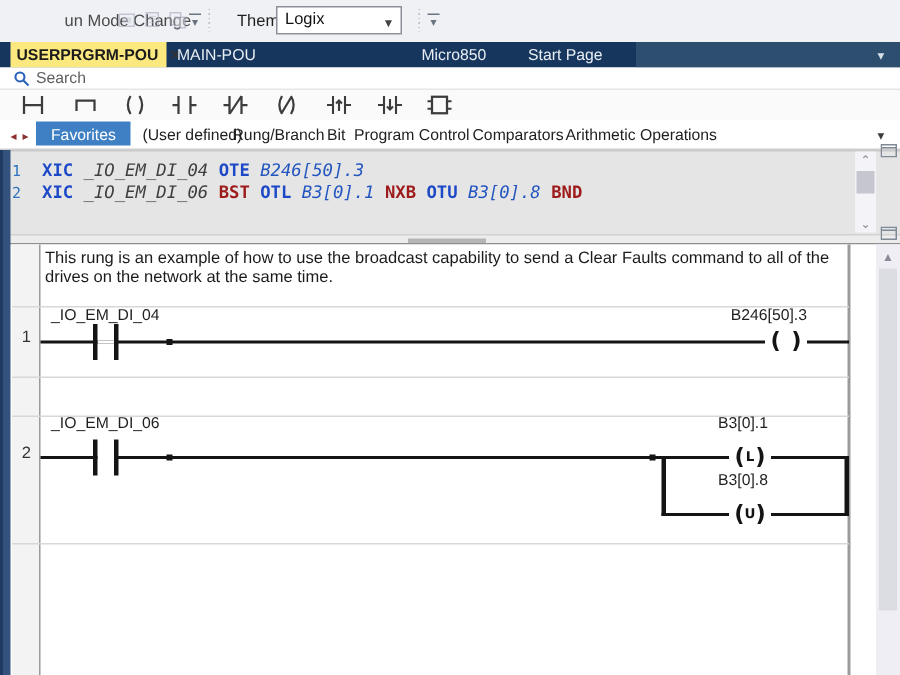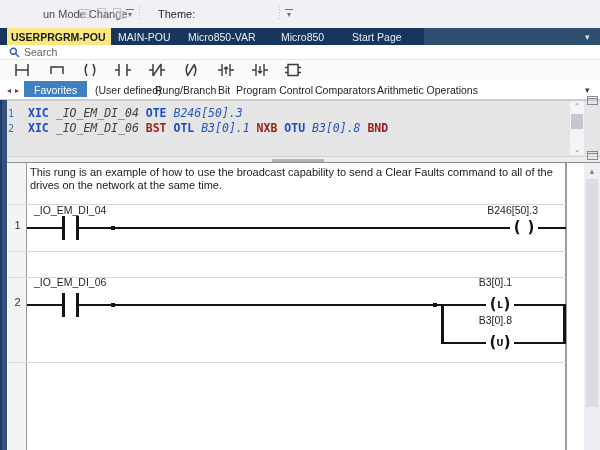--- a/index.html
+++ b/index.html
@@ -97,35 +97,38 @@
       <rect x="2.5" y="1.5" width="8" height="9" fill="none" stroke="#9aa2b2"></rect>
       <path d="M4 4 h5 M4 6 h5 M4 8 h3" stroke="#b9bfcc" fill="none"></path>
     </svg>
   <svg class="abs tb-ico" style="left:112px" viewBox="0 0 13 13">
       <rect x="1.5" y="1.5" width="7" height="8" fill="none" stroke="#9aa2b2"></rect>
       <rect x="4.5" y="4.5" width="7" height="7" fill="#e7eaf0" stroke="#9aa2b2"></rect>
     </svg>
   <span class="abs ovf" style="left:126px"><span class="bar"></span>▾</span>
   <div class="abs grip" style="left:137px"></div>
   <span class="abs" id="theme-label">Theme:</span>
+  <div class="abs" id="theme-combo">
+    <span>Logix</span>
+    <span class="caret">▼</span>
+  </div>
   <div class="abs grip" style="left:277px"></div>
   <span class="abs ovf" style="left:285px"><span class="bar"></span>▾</span>
 </div>
 
 <div class="abs" id="tabstrip">
   <div class="abs" id="tabstrip-light"></div>
   <div class="abs doc-tab" id="tab-active">
     <span>USERPRGRM-POU</span>
     <svg width="8" height="10" viewBox="0 0 8 10">
         <path d="M2 1 h4 v4 h-4 z M4 5 v4 M1 5 h6" stroke="#4a4a4a" fill="none" stroke-width="1.2"></path>
       </svg>
     <span class="x">×</span>
   </div>
   <span class="abs doc-tab" style="left:118px">MAIN-POU</span>
-  <span class="abs doc-tab" style="left:188px">Micro850-VAR</span>
   <span class="abs doc-tab" style="left:281px">Micro850</span>
   <span class="abs doc-tab" style="left:352px">Start Page</span>
   <span class="abs" id="tabstrip-caret">▾</span>
 </div>
 
 <div class="abs" id="searchrow">
   <svg class="abs" style="left:9px;top:2px" width="11" height="11" viewBox="0 0 11 11">
       <circle cx="4.3" cy="4.3" r="3" fill="none" stroke="#2a62b8" stroke-width="1.4"></circle>
       <line x1="6.6" y1="6.6" x2="10" y2="10" stroke="#2a62b8" stroke-width="1.4"></line>
     </svg>

